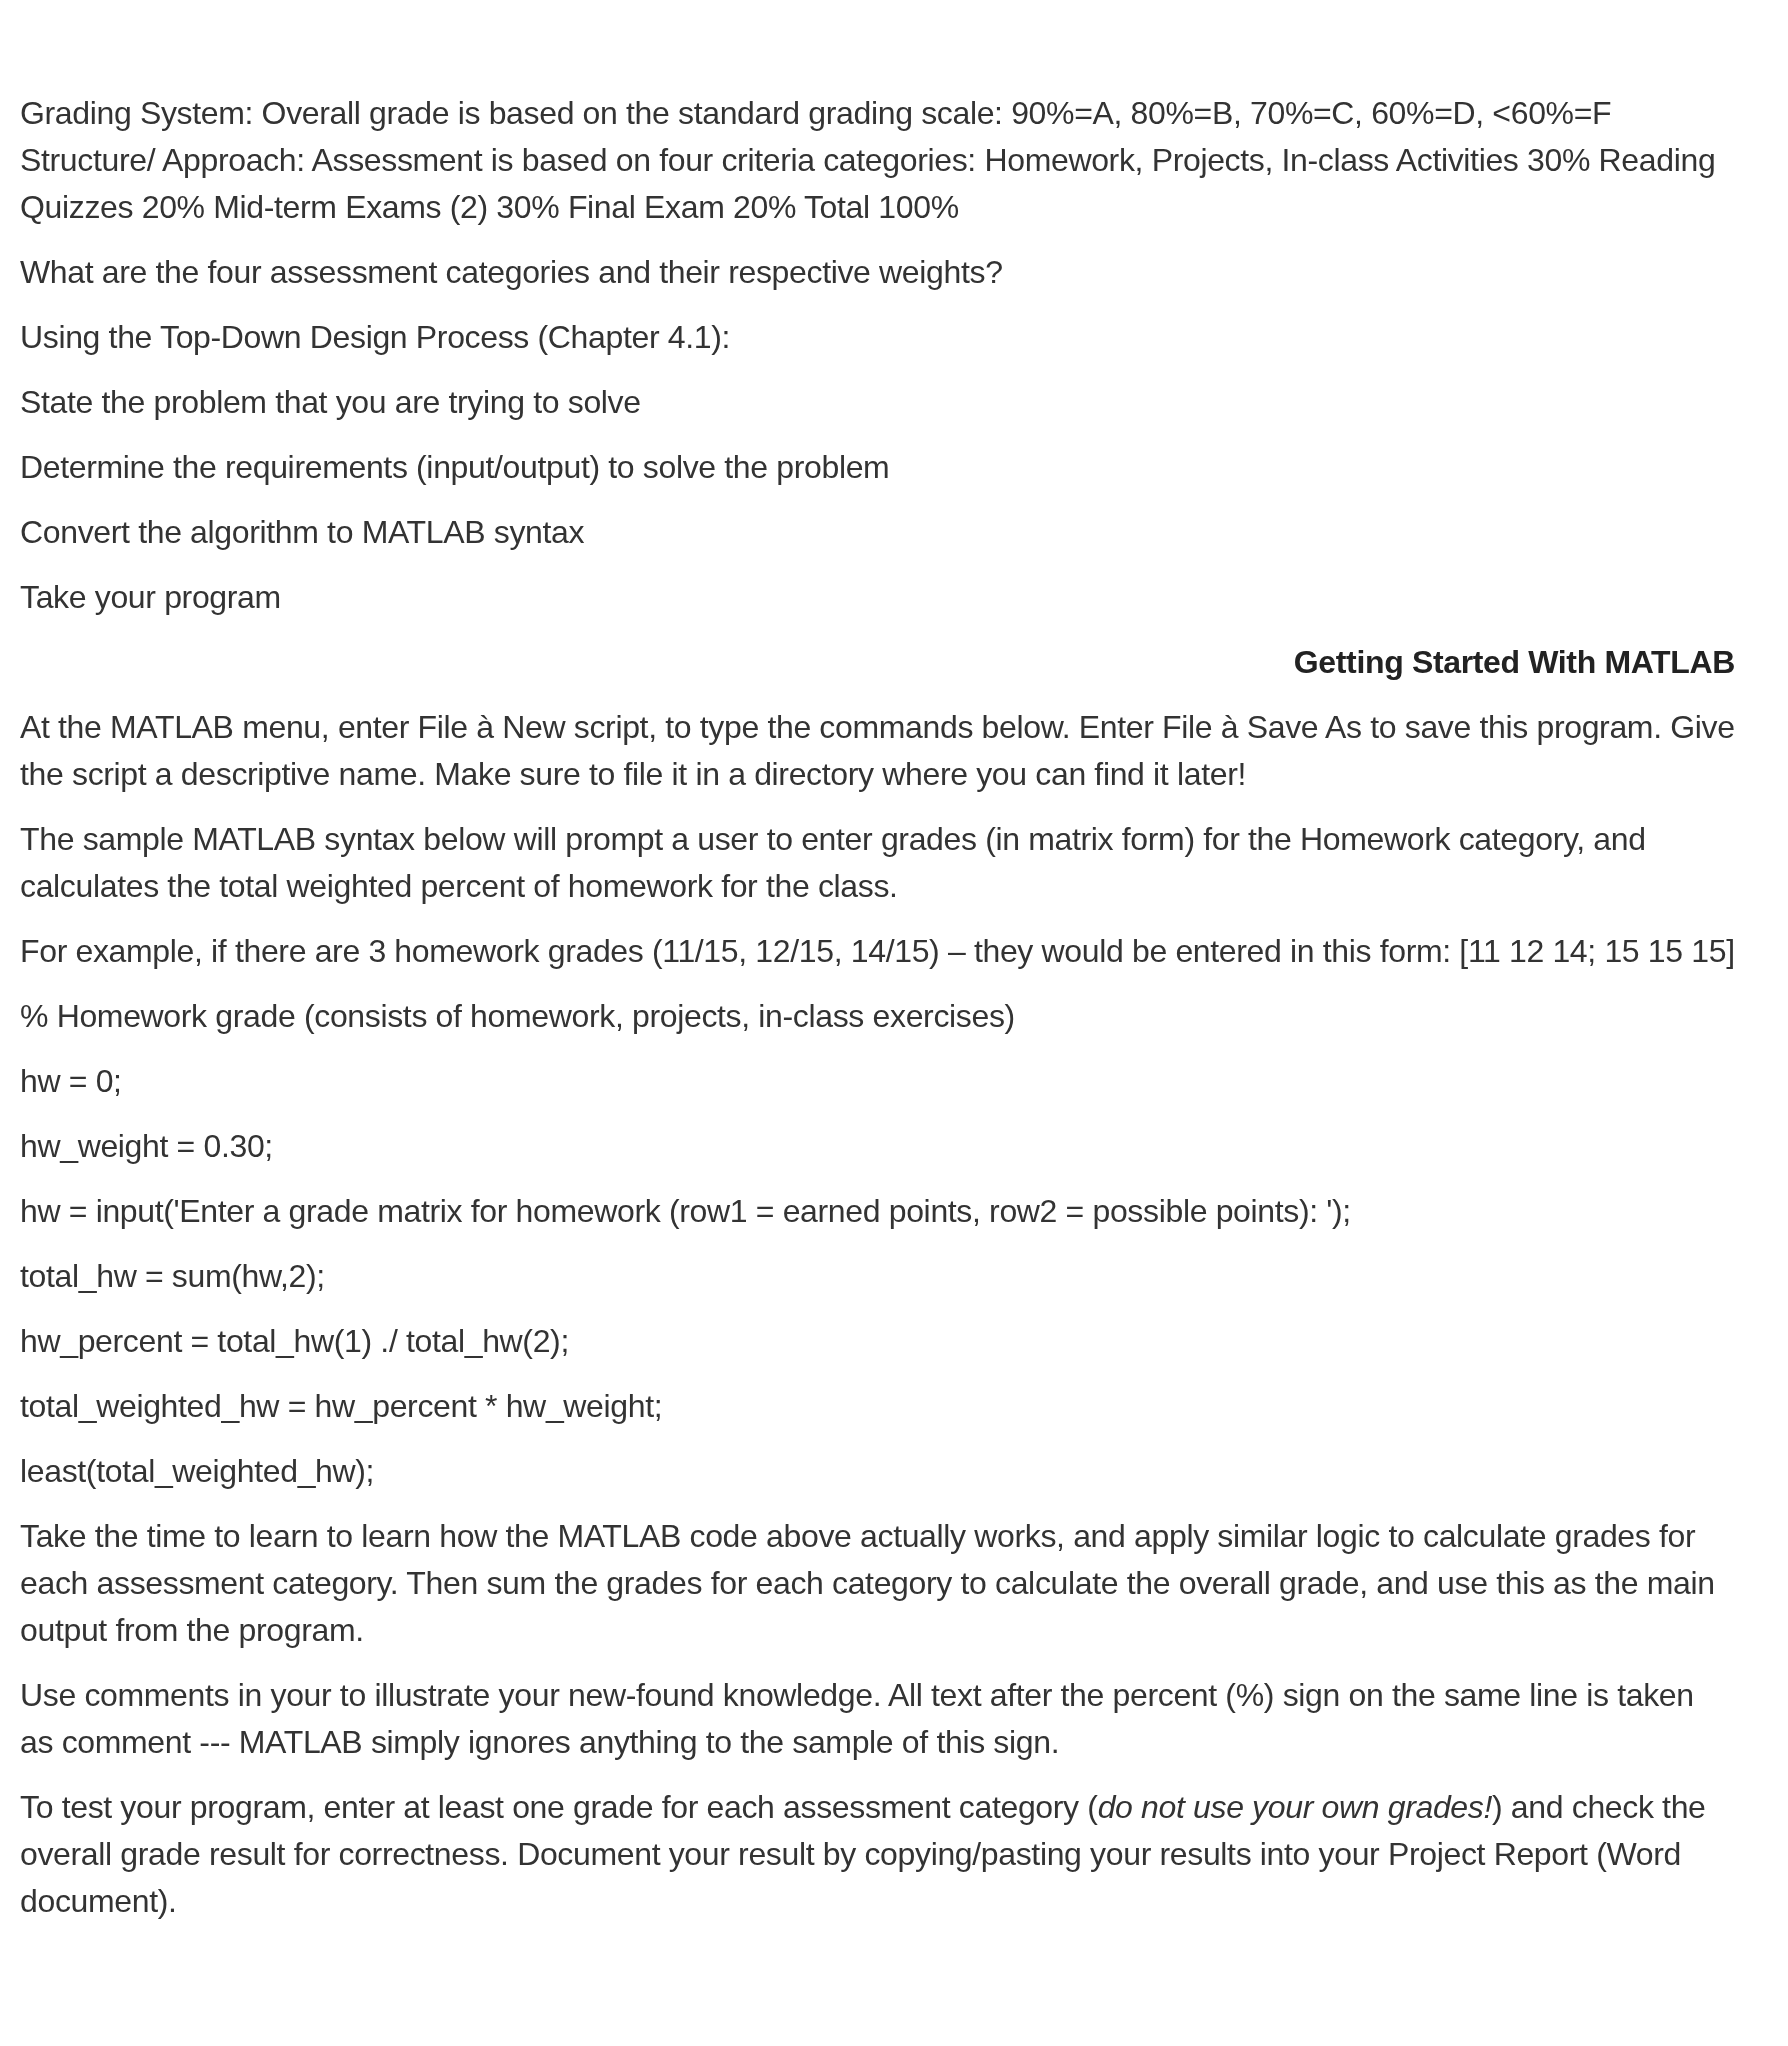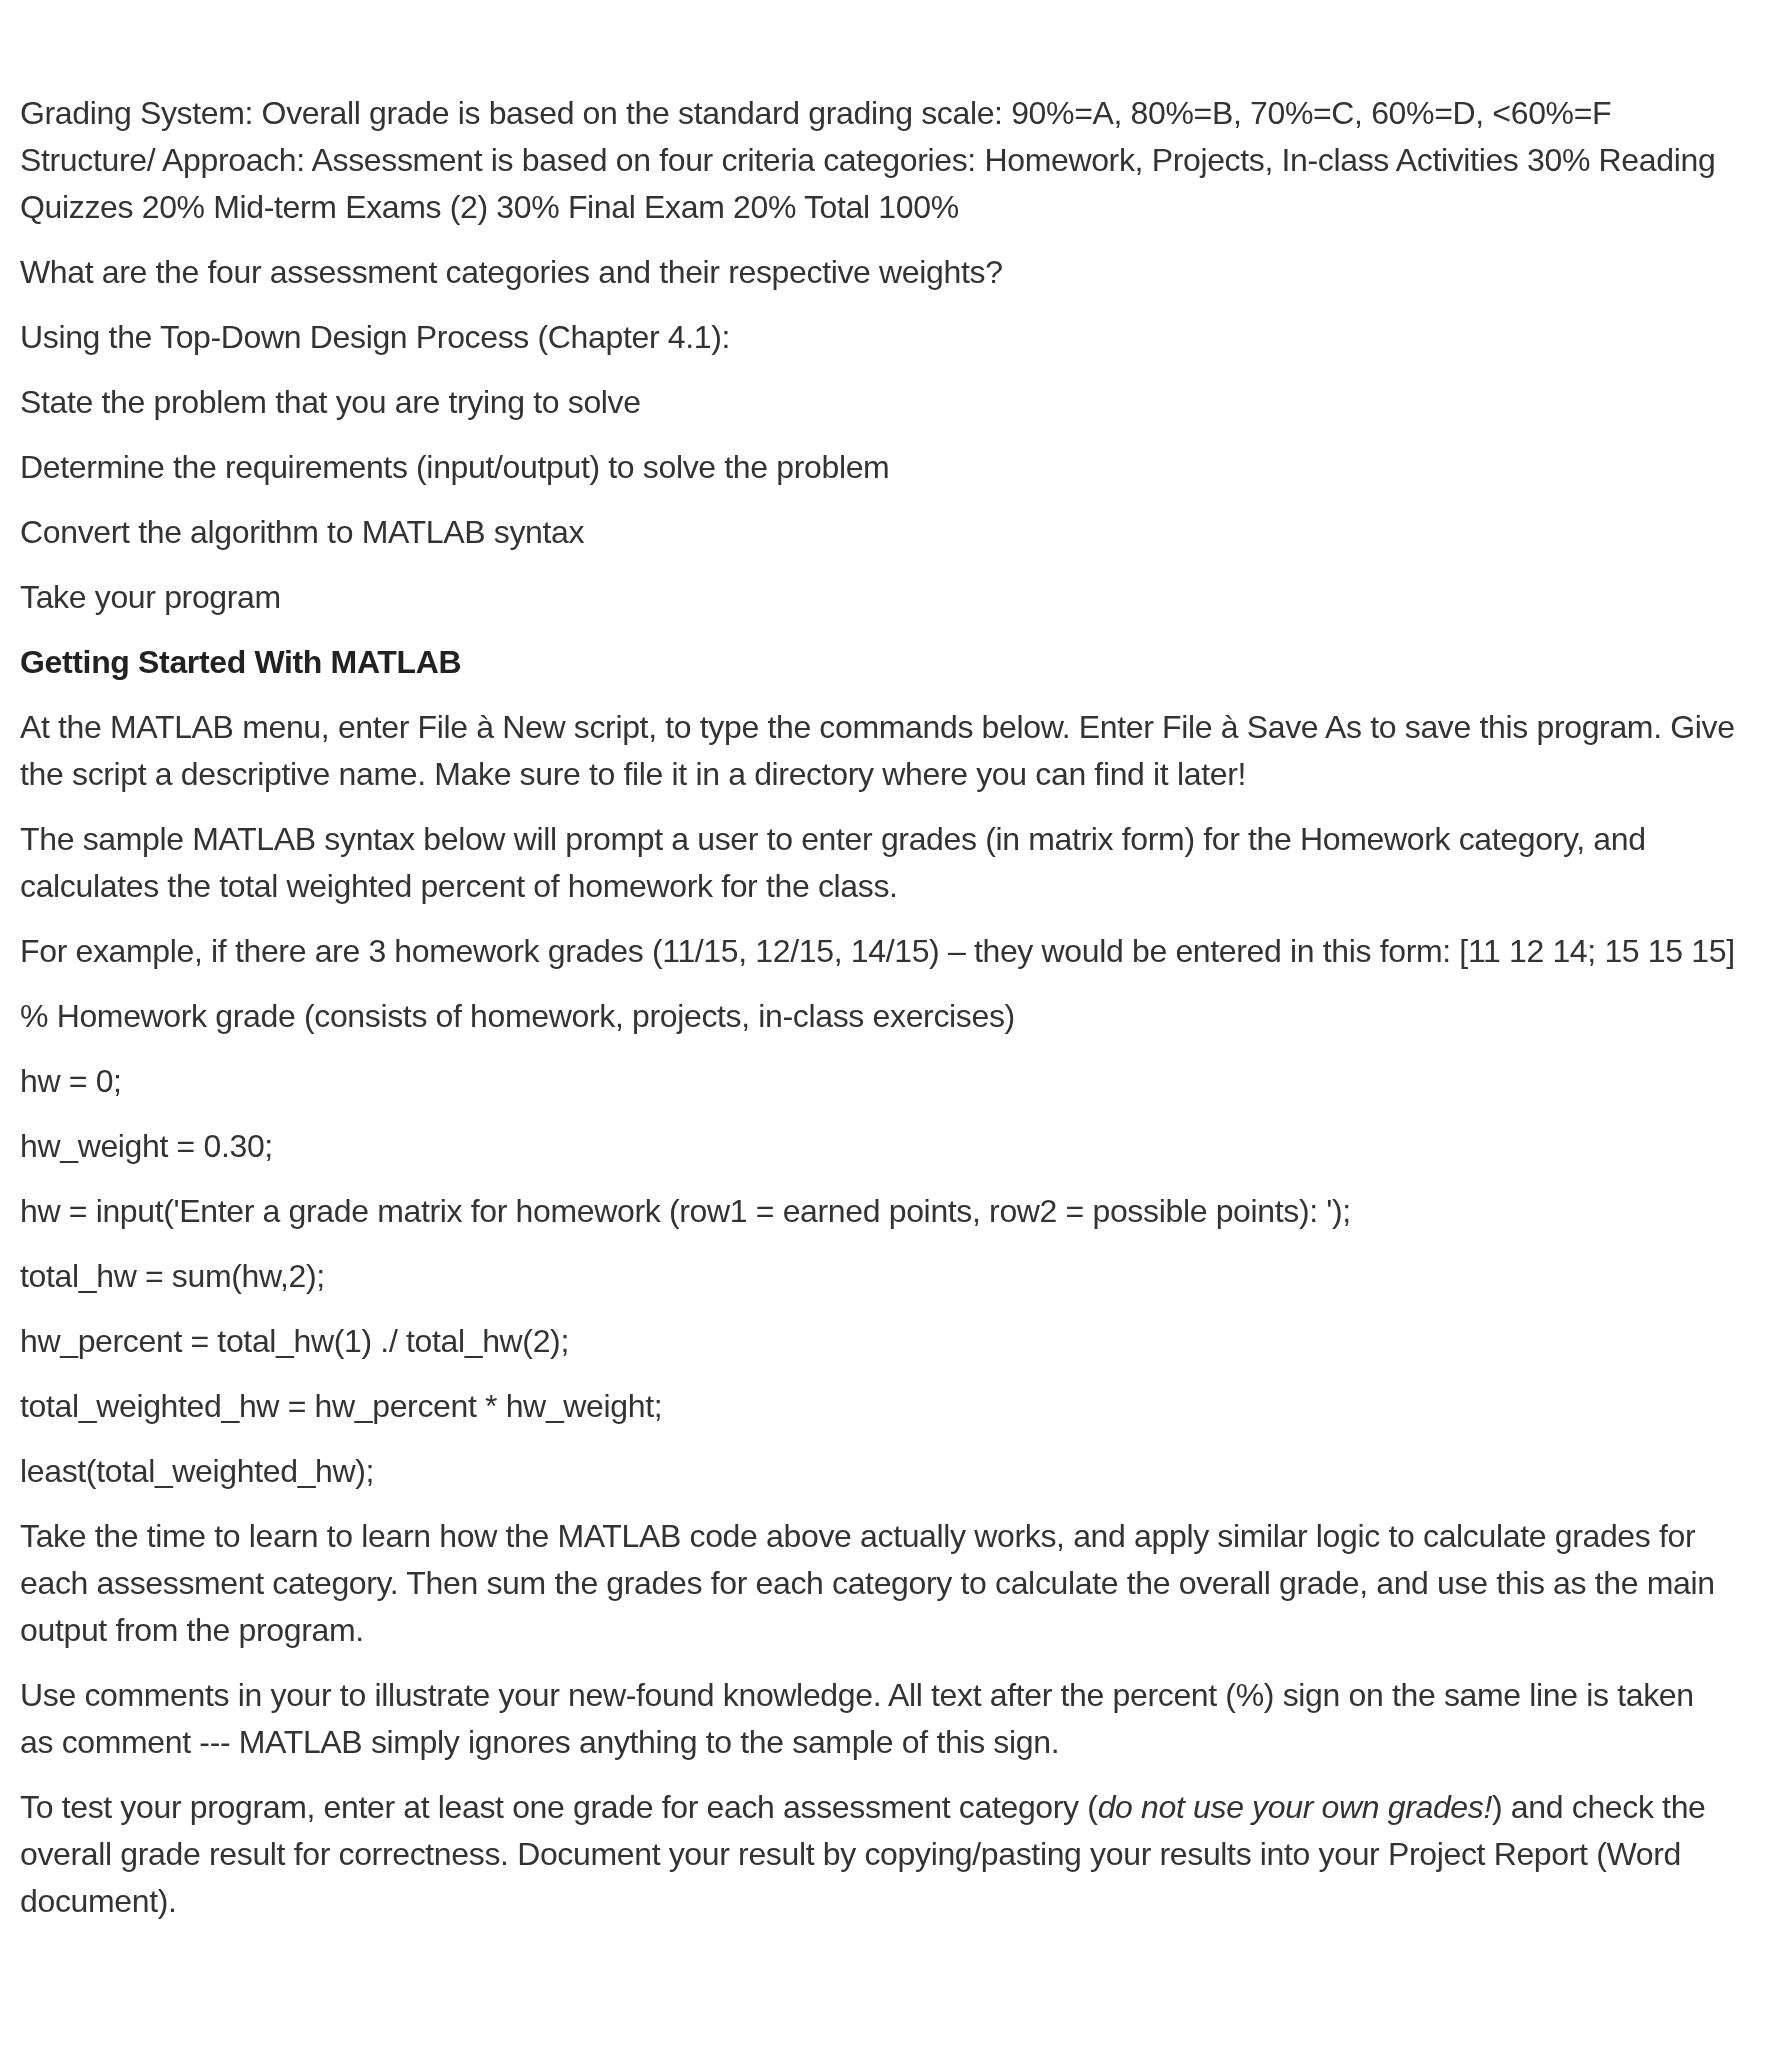--- a/index.html
+++ b/index.html
@@ -26,20 +26,21 @@
       word-spacing: 0px;
       margin-top: 39px;
     }
     .doc p {
       margin: 0 0 18px 0;
       padding: 0;
     }
     .doc p.heading {
       font-weight: bold;
       color: #222222;
+      text-align: right;
     }
     .doc em {
       font-style: italic;
     }
   </style>
 </head>
 <body>
 
 <div class="doc">
   <p>Grading System: Overall grade is based on the standard grading scale: 90%=A, 80%=B, 70%=C, 60%=D, &lt;60%=F Structure/ Approach: Assessment is based on four criteria categories: Homework, Projects, In-class Activities 30% Reading Quizzes 20% Mid-term Exams (2) 30% Final Exam 20% Total 100%</p>

